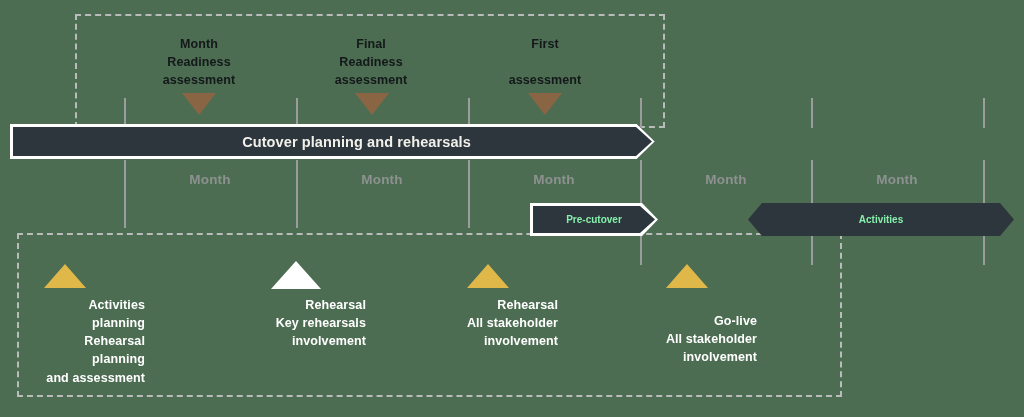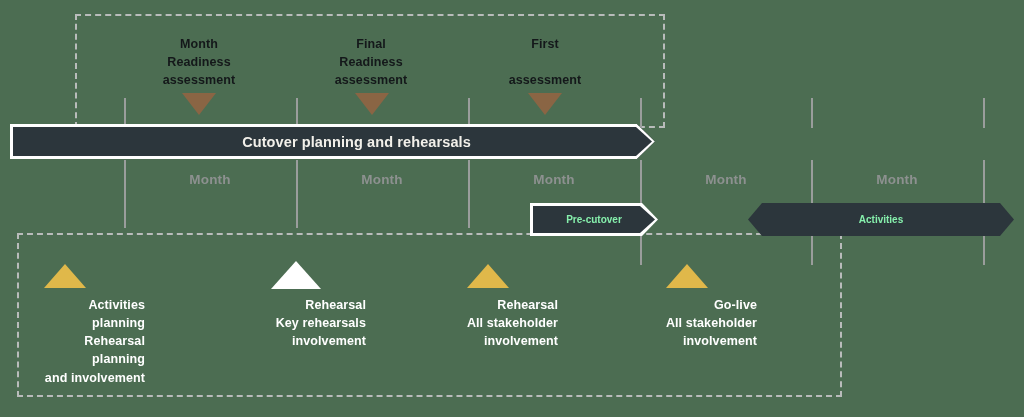--- a/index.html
+++ b/index.html
@@ -234,37 +234,37 @@
       <span class="seg-text">Pre-cutover</span>
     </div>
   </div>
 
   <div class="tri-up" style="left:44px; top:264px"></div>
   <div class="milestone" style="left:5px; top:296px; width:140px">
     <span class="m-head">Activities</span>
     <span>planning</span><br>
     <span>Rehearsal</span><br>
     <span>planning</span><br>
-    <span>and involvement</span>
+    <span>and assessment</span>
   </div>
 
   <div class="tri-up outlined" style="left:275px; top:264px"></div>
   <div class="milestone" style="left:226px; top:296px; width:140px">
     <span class="m-head">Rehearsal</span>
     <span>Key rehearsals</span><br>
     <span>involvement</span>
   </div>
 
   <div class="tri-up" style="left:467px; top:264px"></div>
   <div class="milestone" style="left:418px; top:296px; width:140px">
     <span class="m-head">Rehearsal</span>
     <span>All stakeholder</span><br>
     <span>involvement</span>
   </div>
 
   <div class="tri-up" style="left:666px; top:264px"></div>
-  <div class="milestone" style="left:617px; top:296px; width:140px">
+  <div class="milestone" style="left:617px; top:312px; width:140px">
     <span class="m-head">Go-live</span>
     <span>All stakeholder</span><br>
     <span>involvement</span>
   </div>
 
 </div>
 
 </body></html>

